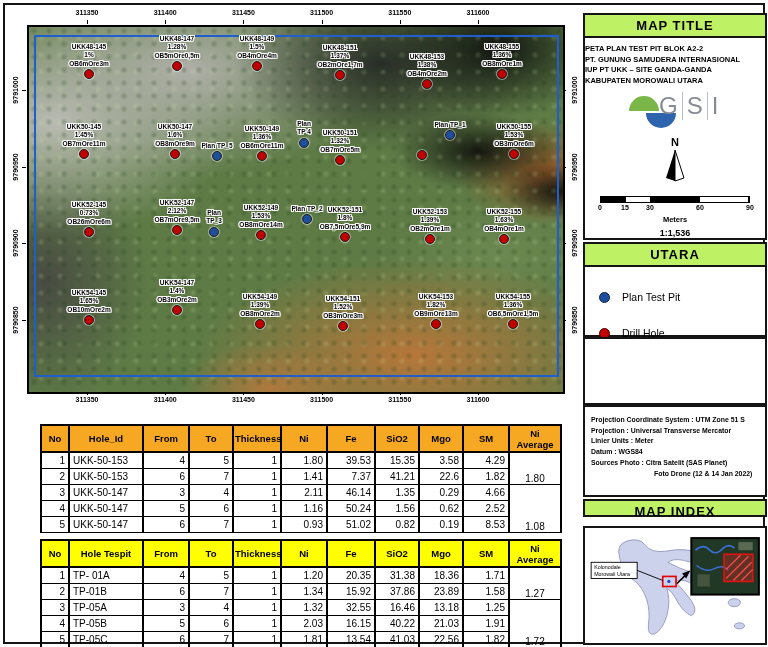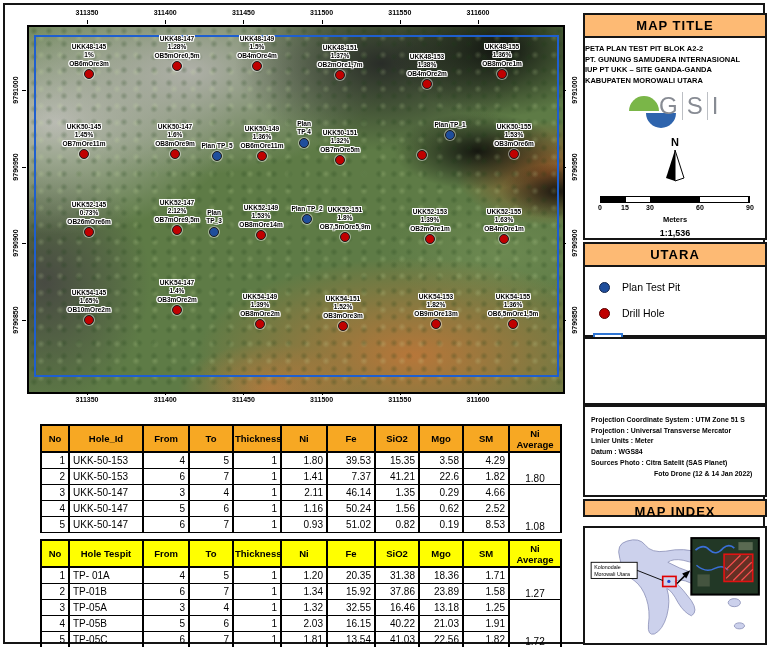--- a/index.html
+++ b/index.html
@@ -46,42 +46,42 @@
   .yticks{position:absolute;top:20px;width:20px;height:365px;}
   #yticks-left{left:1px;} #yticks-right{left:557px;}
   .ytick{position:absolute;transform:translate(-50%,-50%) rotate(-90deg);font-size:7px;font-weight:bold;white-space:nowrap;}
   #yticks-left .ytick{left:9px;} #yticks-right .ytick{left:12px;}
   .htickmark{position:absolute;width:4px;height:1px;background:#000;}
   #yticks-left .htickmark{left:16px;} #yticks-right .htickmark{left:0;}
 
   
   .sidebar{position:absolute;left:578px;top:8px;width:184px;height:632px;}
   .sb-box{position:absolute;left:0;right:0;border:2px solid #151515;background:#fff;box-sizing:border-box;}
-  .green-hdr{background:#fdba74;border-bottom:2px solid #151515;text-align:center;
+  .green-hdr{background:#bef264;border-bottom:2px solid #151515;text-align:center;
       font-weight:bold;font-size:13px;letter-spacing:1px;padding:3px 0;color:#000;}
   #box-title{top:0;height:227px;}
   .title-lines{margin-top:6px;font-size:7.5px;font-weight:bold;line-height:1.4;}
   .logo{position:relative;width:92px;height:44px;margin:6px auto 0;}
   .half-green{position:absolute;left:0;top:4px;width:30px;height:15px;background:#7ab648;border-radius:15px 15px 0 0;}
   .half-blue{position:absolute;left:17px;top:21px;width:30px;height:15px;background:#2e64ad;border-radius:0 0 15px 15px;}
   .letters{position:absolute;left:26px;top:0;font-size:24px;color:#878b93;display:flex;align-items:flex-start;}
   .letters span{padding:0 4px;}
   .letters span + span{border-left:1px solid #bcbfc4;}
   .north{text-align:center;margin-top:0;}
   .north-n{font-size:11px;font-weight:bold;}
   .scalebar{position:relative;width:150px;margin:8px auto 0;}
   .sb-segments{display:flex;height:5px;border:1px solid #000;}
   .sb-seg{height:100%;}
   .sb-seg.b{background:#000;} .sb-seg.w{background:#fff;border-left:1px solid #000;border-right:1px solid #000;}
   .sb-ticklabels{position:relative;height:10px;margin-top:1px;}
   .sb-ticklabel{position:absolute;transform:translateX(-50%);font-size:7px;font-weight:bold;}
   .sb-unit{text-align:center;font-size:7.5px;font-weight:bold;margin-top:1px;}
   .sb-ratio{text-align:center;font-size:9px;font-weight:bold;margin-top:4px;}
   #box-legend{top:229px;height:95px;}
-  .lg-row{display:flex;align-items:center;margin:14px 0 0 14px;}
+  .lg-row{display:flex;align-items:center;margin:24px 0 0 14px;}
   .lg-sym{display:inline-block;margin-right:12px;}
   .lg-sym.blue-dot{width:9px;height:9px;border-radius:50%;background:#1f4e9c;border:1px solid #12264d;}
   .lg-sym.red-dot{width:9px;height:9px;border-radius:50%;background:#c00000;border:1px solid #550000;}
   .lg-sym.blue-rect{width:26px;height:13px;border:2px solid #2e75d4;background:#fff;margin-left:-6px;margin-right:6px;}
   .lg-label{font-size:10.5px;color:#000;}
   #box-empty{top:324px;height:68px;}
   #box-proj{top:392px;height:92px;}
   .proj-lines{padding:8px 5px 0 6px;font-size:6.9px;font-weight:bold;line-height:1.55;}
   .proj-line.indent{padding-left:63px;}
   #box-index-hdr{top:486px;height:18px;}

